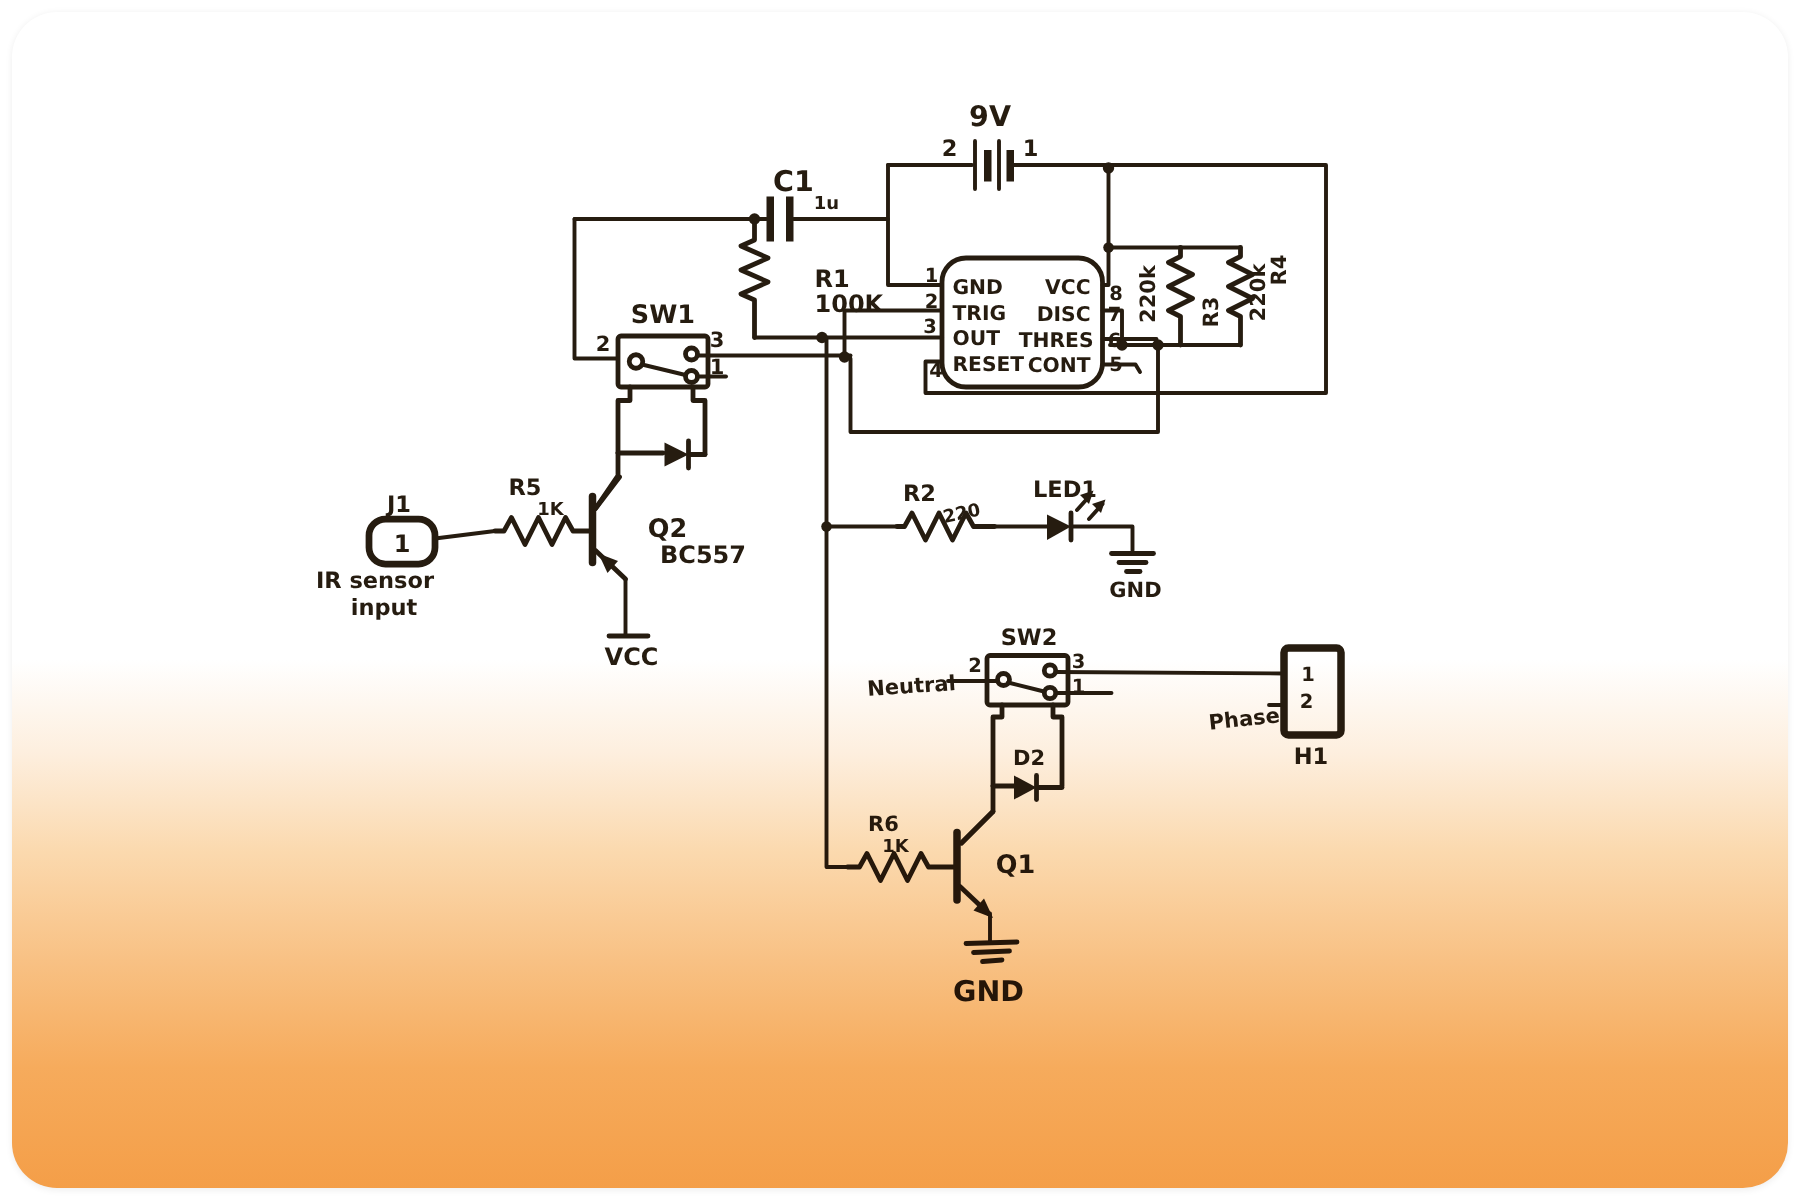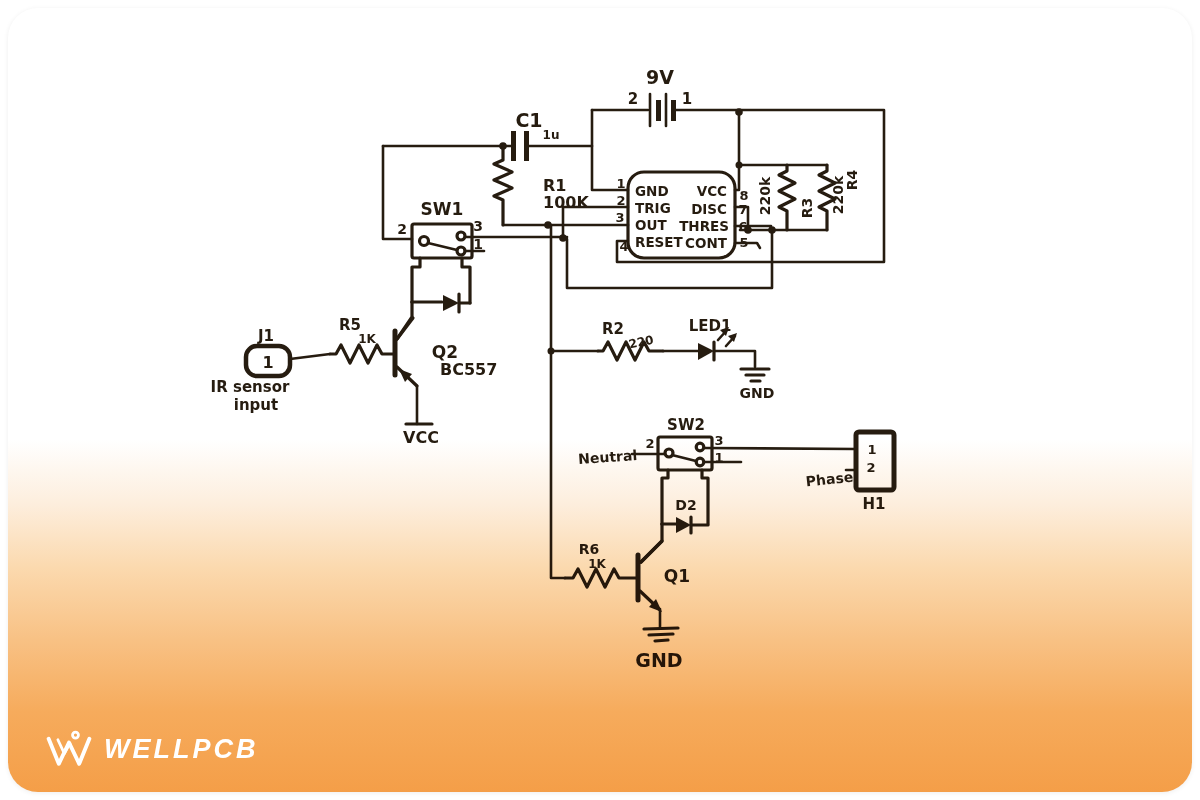--- a/index.html
+++ b/index.html
@@ -260,21 +260,13 @@
         <path class="c" d="M649,635 L673,634"></path>
         <path class="c" d="M655,641 L668,640"></path>
         <text x="659" y="667" font-size="19" text-anchor="middle">GND</text>
       </g>
 
     </svg>
 
     <div class="grad-overlay"></div>
   </div>
 
-  <div class="logo">
-    <svg width="50" height="46" viewBox="0 0 54 46">
-      <path d="M5,12 L16,39 L27,16 L38,39 L49,12" fill="none" stroke="#ffffff" stroke-width="4.2" stroke-linecap="round" stroke-linejoin="round"></path>
-      <path d="M15,13 L22,28 L28,17" fill="none" stroke="#ffffff" stroke-width="3" stroke-linecap="round" stroke-linejoin="round"></path>
-      <circle cx="34" cy="8" r="3.2" fill="none" stroke="#ffffff" stroke-width="3"></circle>
-    </svg>
-    <span class="logo-text">WELLPCB</span>
-  </div>
 </div>
 
 </body></html>

